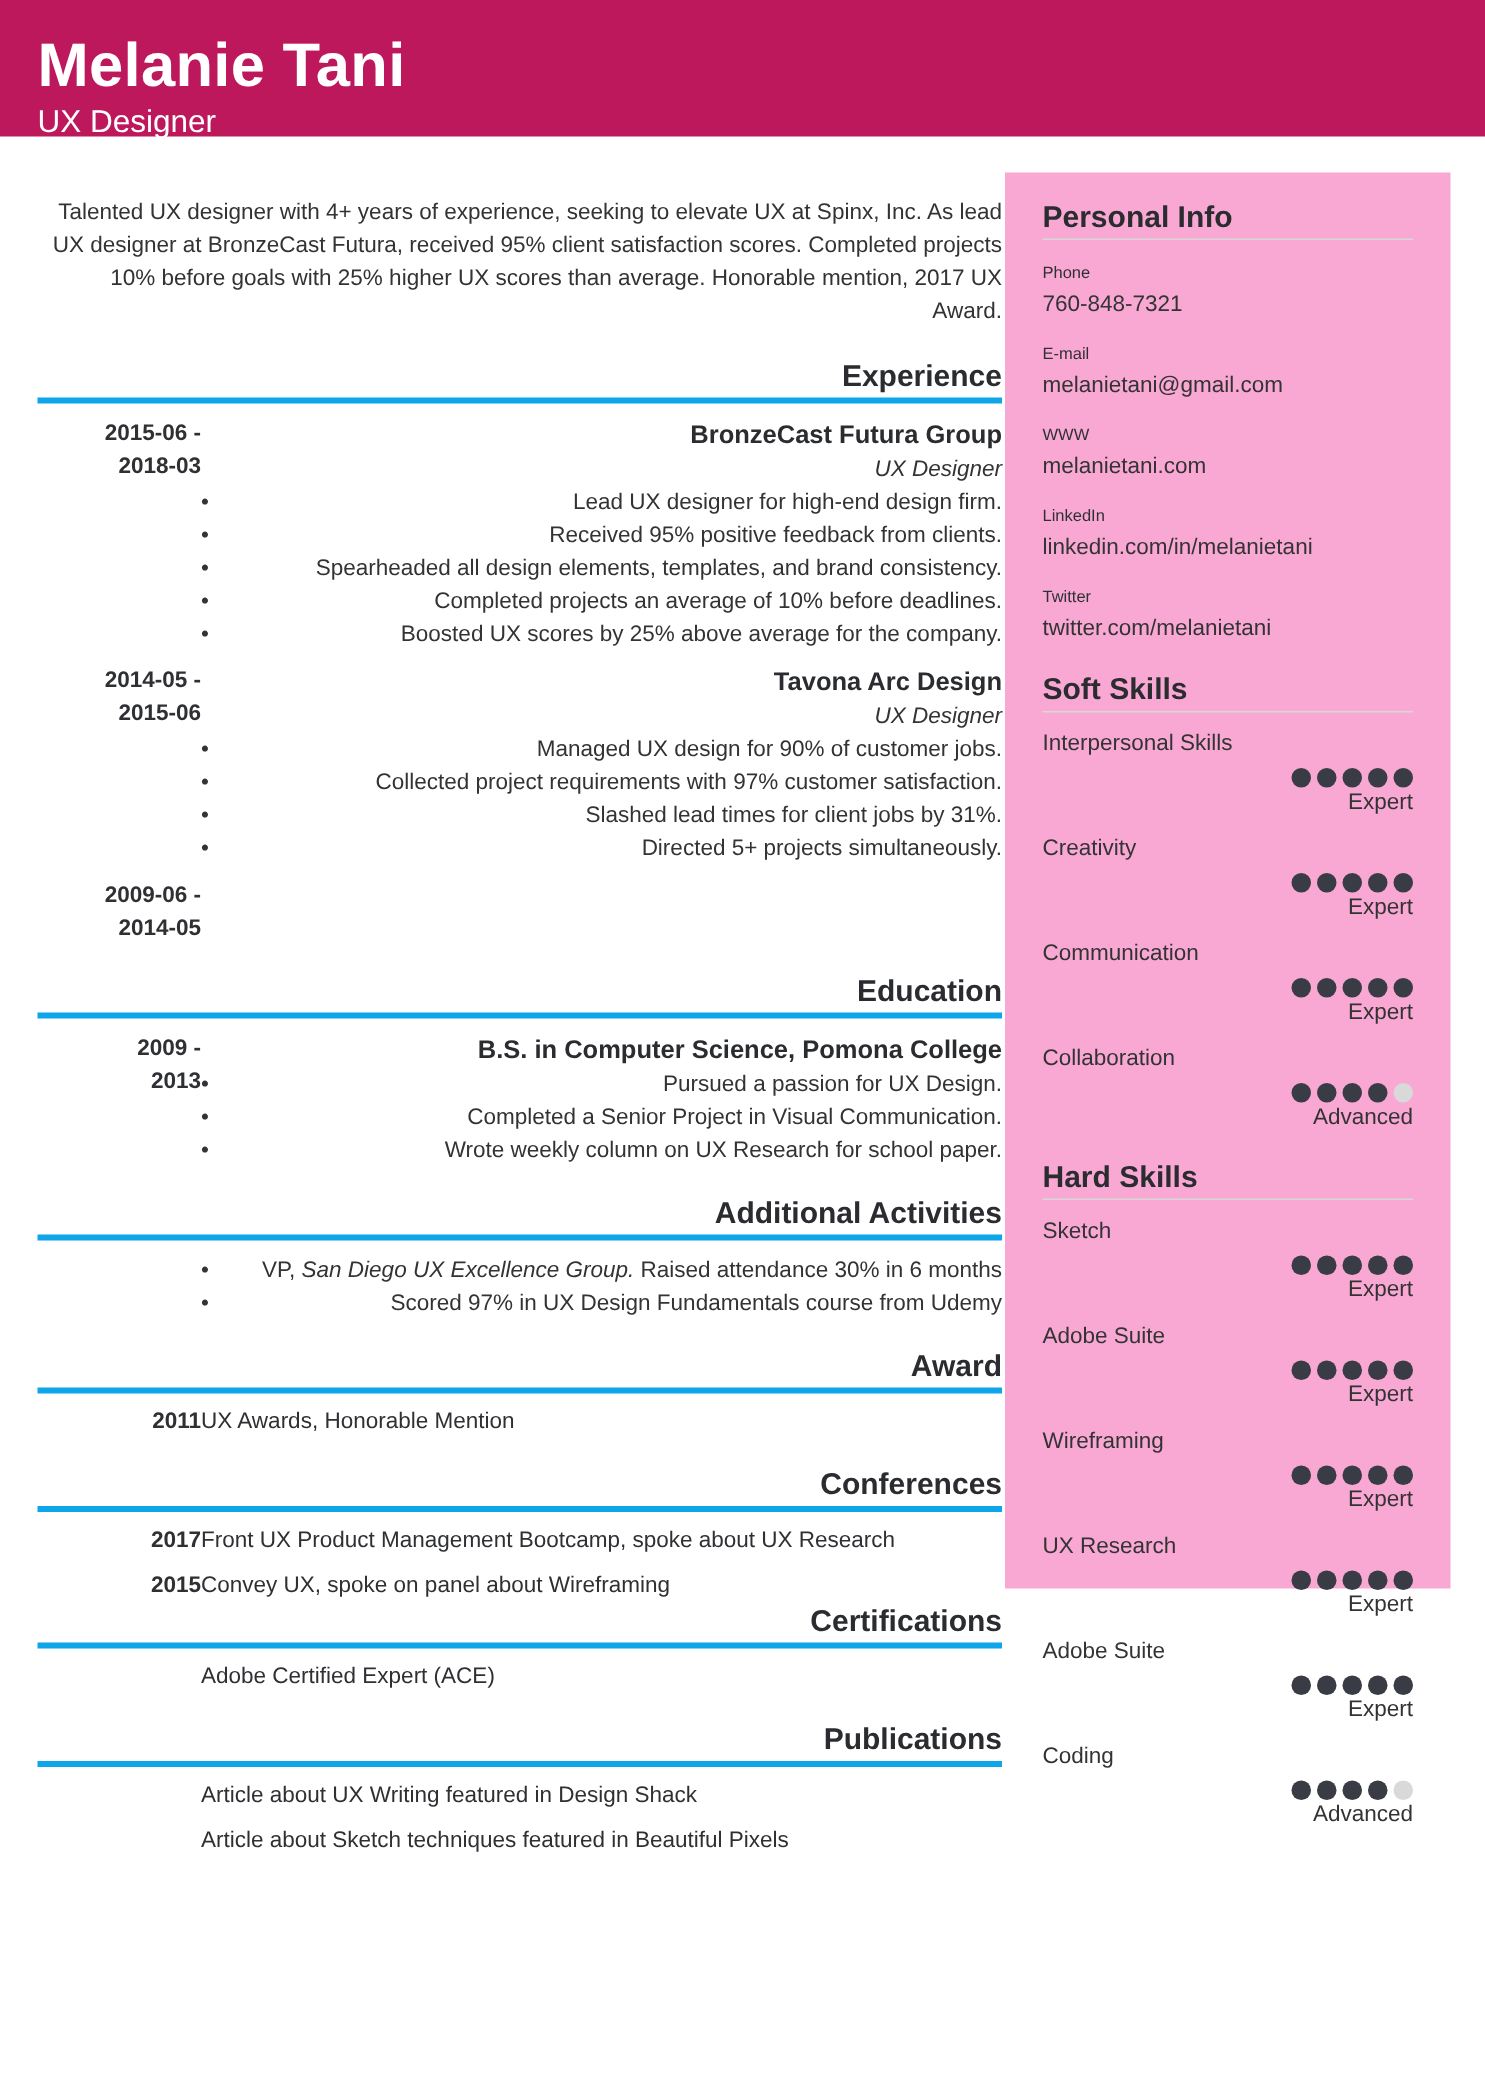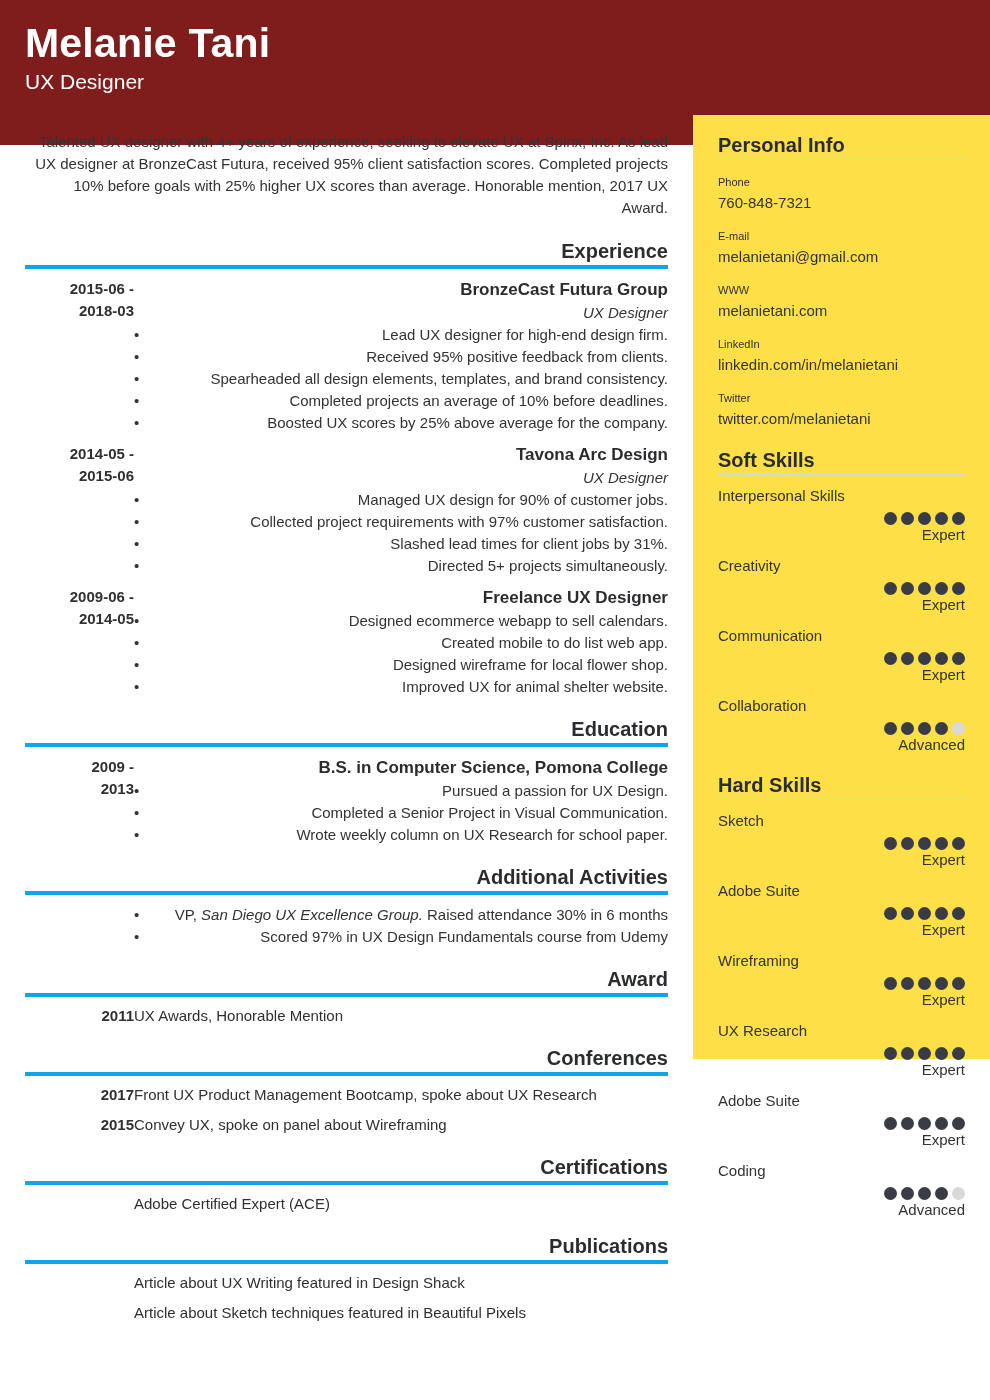--- a/index.html
+++ b/index.html
@@ -1,23 +1,23 @@
 <!DOCTYPE html>
 <html><head>
   <meta charset="utf-8">
   <style>
     * { box-sizing: border-box; margin: 0; padding: 0; }
     html, body { width: 990px; height: 1400px; background: #ffffff; }
     body { font-family: "Liberation Sans", sans-serif; color: #2f3033; position: relative; overflow: hidden; }
 
-    .header { position: absolute; left: 0; top: 0; width: 990px; height: 145px; background: #7f1d1d; color: #ffffff; }
+    .header { position: absolute; left: 0; top: 0; width: 990px; height: 91px; background: #be185d; color: #ffffff; }
     .header .name { position: absolute; left: 25px; top: 20px; font-size: 41px; font-weight: bold; letter-spacing: 0.2px; }
     .header .title { position: absolute; left: 25px; top: 70px; font-size: 21px; }
 
-    .sidebar { position: absolute; left: 693px; top: 115px; width: 297px; height: 944px; background: #fde047; }
+    .sidebar { position: absolute; left: 670px; top: 115px; width: 297px; height: 944px; background: #f9a8d4; }
     .main { position: absolute; left: 25px; top: 115px; width: 643px; text-align: right; }
 
     .summary { margin-top: 16px; font-size: 15px; line-height: 22px; color: #333; }
 
     .section-title { font-size: 20px; font-weight: bold; color: #2a2c30; border-bottom: 4px solid #0ea5e9; padding-bottom: 1px; line-height: 26px; }
 
     .entry { display: flex; margin-top: 9px; }
     .entry .date { width: 109px; font-size: 15px; font-weight: bold; line-height: 22px; color: #2f3033; flex-shrink: 0; }
     .entry .body { flex: 1; font-size: 15px; line-height: 22px; color: #333; }
     .entry .org { font-size: 17px; font-weight: bold; line-height: 24px; color: #2a2c30; }
@@ -84,29 +84,20 @@
               <li>Slashed lead times for client jobs by 31%.</li>
               <li>Directed 5+ projects simultaneously.</li>
             </ul>
           </div>
         </div>
         <div class="entry">
           <div class="date">
             <div>2009-06 -</div>
             <div>2014-05</div>
           </div>
-          <div class="body">
-            <div class="org">Freelance UX Designer</div>
-            <ul class="bullets">
-              <li>Designed ecommerce webapp to sell calendars.</li>
-              <li>Created mobile to do list web app.</li>
-              <li>Designed wireframe for local flower shop.</li>
-              <li>Improved UX for animal shelter website.</li>
-            </ul>
-          </div>
         </div>
       </div>
   </div>
 
   <div style="margin-top:18px">
     <div class="section-title">Education</div>
     <div id="edu-list" style="margin-top:2px">
         <div class="entry">
           <div class="date">
             <div>2009 -</div>
@@ -154,21 +145,21 @@
           <div class="date">2017</div>
           <div>Front UX Product Management Bootcamp, spoke about UX Research</div>
         </div>
         <div class="simple-row">
           <div class="date">2015</div>
           <div>Convey UX, spoke on panel about Wireframing</div>
         </div>
       </div>
   </div>
 
-  <div style="margin-top:18px">
+  <div style="">
     <div class="section-title">Certifications</div>
     <div id="cert-list" style="margin-top:2px">
         <div class="simple-row">
           <div class="date"></div>
           <div>Adobe Certified Expert (ACE)</div>
         </div>
       </div>
   </div>
 
   <div style="margin-top:18px">

